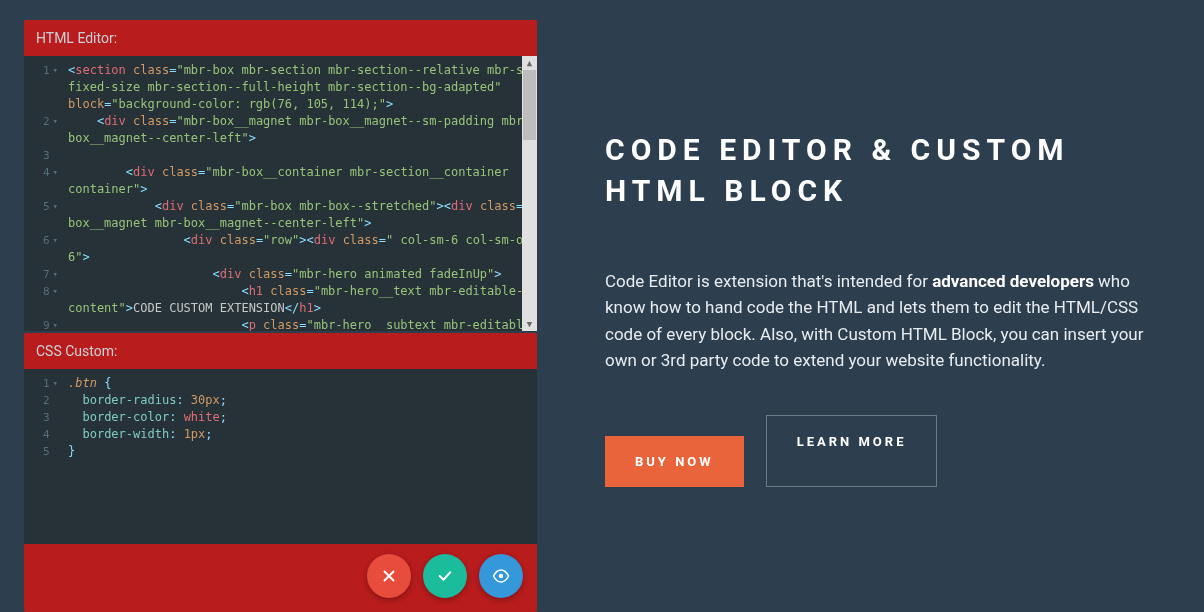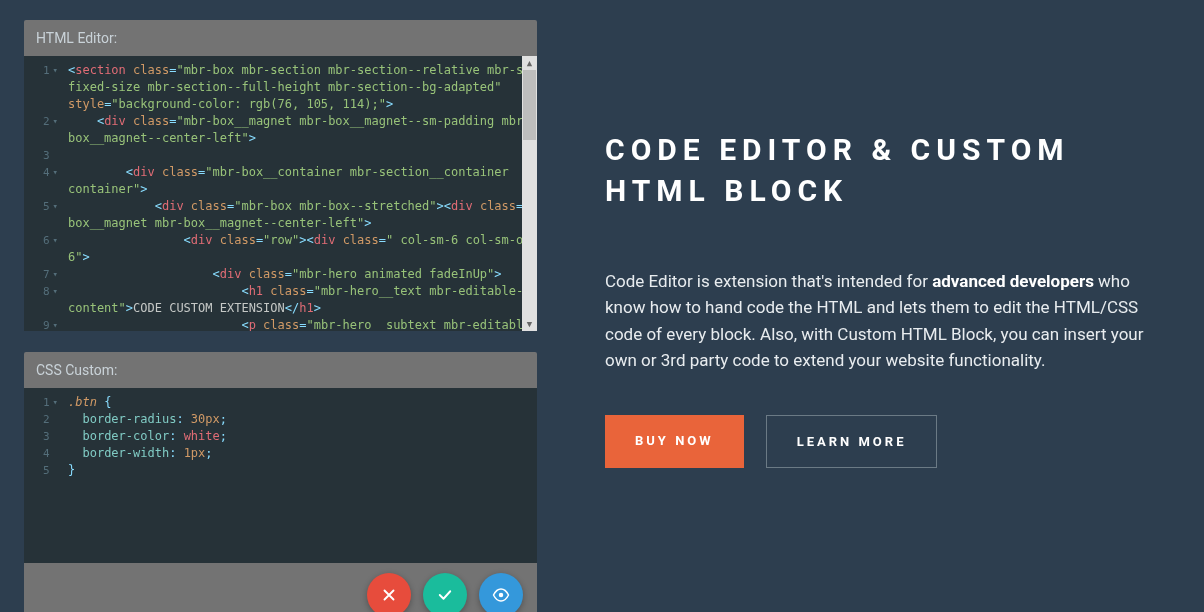--- a/index.html
+++ b/index.html
@@ -12,23 +12,23 @@
   overflow: hidden;
   display: flex;
 }
 .left-panel {
   width: 555px;
   padding: 20px 18px 20px 24px;
   display: flex;
   flex-direction: column;
 }
 .editor-block {
-  background: #737373;
+  background: #b91c1c;
   border-radius: 2px;
-  margin-bottom: 21px;
+  margin-bottom: 2px;
 }
 .editor-label {
   color: #c9d2d8;
   font-size: 14px;
   padding: 10px 12px 10px 12px;
 }
 .code-area {
   background: #263238;
   font-family: Menlo, Consolas, monospace;
   font-size: 12px;
@@ -125,21 +125,21 @@
 .desc strong { font-weight: 700; color:#fff;}
 .cta-row { display: flex; gap: 22px; }
 .cta-btn {
   padding: 18px 30px;
   font-size: 13px;
   font-weight: 700;
   letter-spacing: 3px;
   cursor: pointer;
   text-align:center;
 }
-.cta-primary { background: #e9643a; color: #fff; }
+.cta-primary { background: #e9643a; color: #fff; margin-top: 21px; }
 .cta-secondary { background: transparent; border: 1px solid #6b7a85; color: #fff; }
 </style>
 </head>
 <body>
 
 <div class="left-panel">
 
   <div class="editor-block">
     <div class="editor-label">HTML Editor:</div>
     <div class="code-area html-code-area">
@@ -197,21 +197,21 @@
           <div class="gutter-line">
             <span class="fold-icon">&nbsp;</span>
           </div>
           <div class="gutter-line">
             <span>9</span>
             <span class="fold-icon">▾</span>
           </div>
         </div>
       <div class="code-body" id="html-body"><span class="punc">&lt;</span><span class="tag">section</span><span class="pln"> </span><span class="attr">class</span><span class="op">=</span><span class="str">"mbr-box mbr-section mbr-section--relative mbr-section--</span>
 <span class="str">fixed-size mbr-section--full-height mbr-section--bg-adapted"</span>
-<span class="attr">style</span><span class="op">=</span><span class="str">"background-color: rgb(76, 105, 114);"</span><span class="punc">&gt;</span>
+<span class="attr">block</span><span class="op">=</span><span class="str">"background-color: rgb(76, 105, 114);"</span><span class="punc">&gt;</span>
     <span class="punc">&lt;</span><span class="tag">div</span><span class="pln"> </span><span class="attr">class</span><span class="op">=</span><span class="str">"mbr-box__magnet mbr-box__magnet--sm-padding mbr-</span>
 <span class="str">box__magnet--center-left"</span><span class="punc">&gt;</span>
 
         <span class="punc">&lt;</span><span class="tag">div</span><span class="pln"> </span><span class="attr">class</span><span class="op">=</span><span class="str">"mbr-box__container mbr-section__container </span>
 <span class="str">container"</span><span class="punc">&gt;</span>
             <span class="punc">&lt;</span><span class="tag">div</span><span class="pln"> </span><span class="attr">class</span><span class="op">=</span><span class="str">"mbr-box mbr-box--stretched"</span><span class="punc">&gt;</span><span class="punc">&lt;</span><span class="tag">div</span><span class="pln"> </span><span class="attr">class</span><span class="op">=</span>
 <span class="str">box__magnet mbr-box__magnet--center-left"</span><span class="punc">&gt;</span>
                 <span class="punc">&lt;</span><span class="tag">div</span><span class="pln"> </span><span class="attr">class</span><span class="op">=</span><span class="str">"row"</span><span class="punc">&gt;</span><span class="punc">&lt;</span><span class="tag">div</span><span class="pln"> </span><span class="attr">class</span><span class="op">=</span><span class="str">" col-sm-6 col-sm-offset-</span>
 <span class="str">6"</span><span class="punc">&gt;</span>
                     <span class="punc">&lt;</span><span class="tag">div</span><span class="pln"> </span><span class="attr">class</span><span class="op">=</span><span class="str">"mbr-hero animated fadeInUp"</span><span class="punc">&gt;</span>

